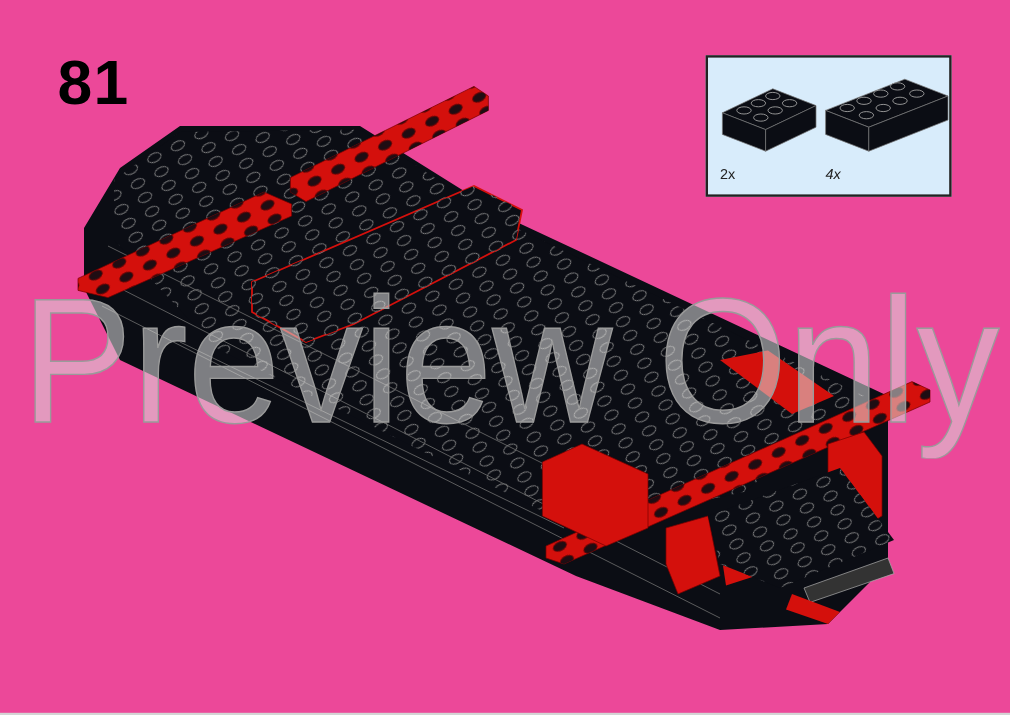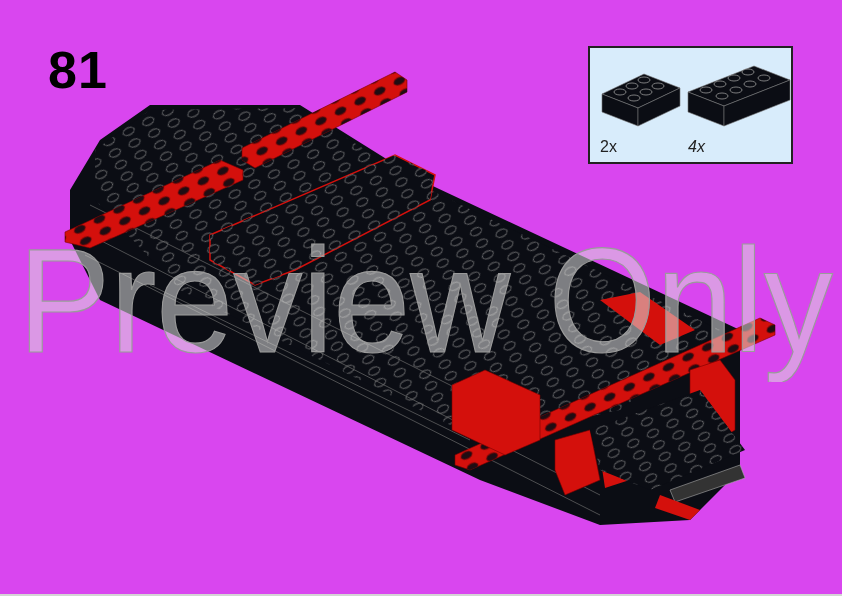--- a/index.html
+++ b/index.html
@@ -1,21 +1,21 @@
 <!DOCTYPE html>
 <html><head>
 <meta charset="utf-8">
 <style>
   html, body { margin:0; padding:0; background:#ffffff; }
   body { width:842px; height:596px; position:relative; overflow:hidden; font-family:"Liberation Sans", sans-serif; }
-  .page { position:absolute; left:0; top:0; width:842px; height:596px; background:#d946ef; }
+  .page { position:absolute; left:0; top:0; width:842px; height:596px; background:#ec4899; }
   .step-number { position:absolute; left:48px; top:44px; font-size:52px; font-weight:bold; color:#000; line-height:1; letter-spacing:1px; }
   .parts-box { position:absolute; left:588px; top:46px; width:205px; height:118px; background:#d8ecfb; border:2px solid #222; box-sizing:border-box; }
   .part { position:absolute; }
-  .part-qty { position:absolute; font-size:16px; color:#222; }
+  .part-qty { position:absolute; font-size:12px; color:#222; }
   .model { position:absolute; left:0; top:0; width:842px; height:596px; }
   .watermark { position:absolute; left:18px; top:222px; width:830px; height:160px; pointer-events:none; }
   .bottom-rule { position:absolute; left:0; top:594px; width:842px; height:2px; background:#d4d4d4; }
 </style>
 </head>
 <body>
 
 <div class="page">
 
   <div class="step-number">81</div>

